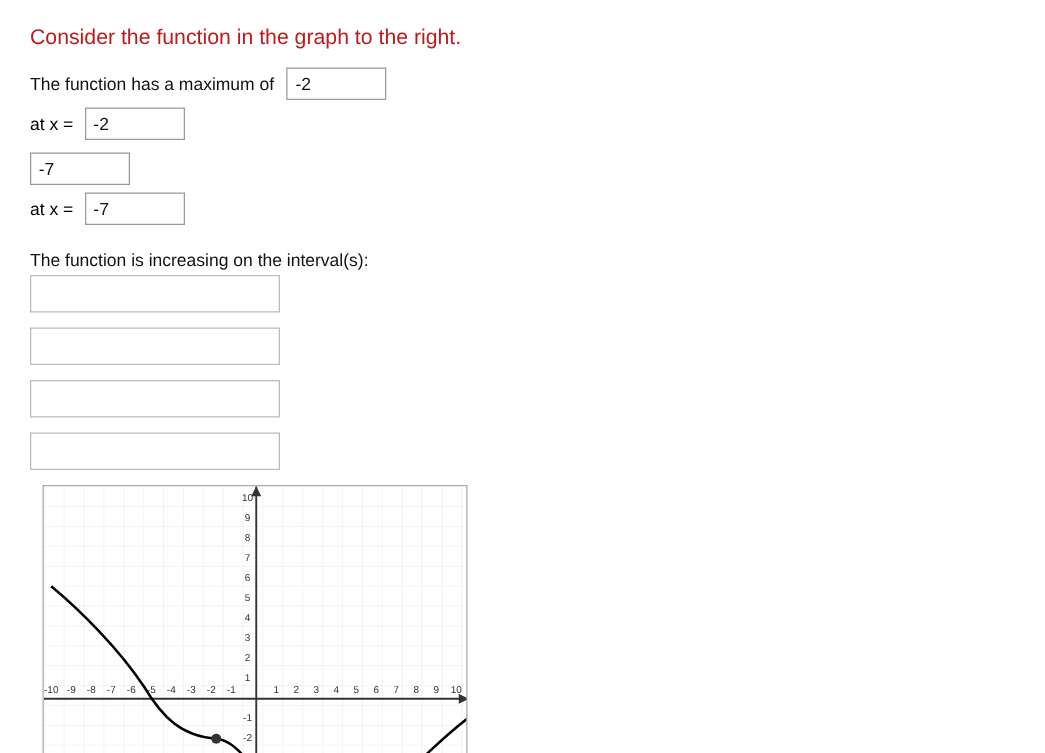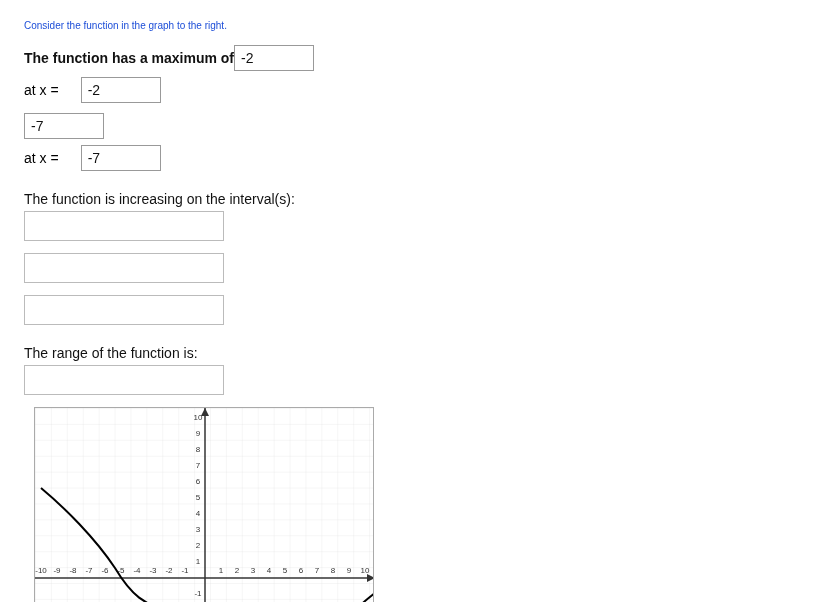--- a/index.html
+++ b/index.html
@@ -12,35 +12,34 @@
       min-height: 100vh;
     }
     .page-container {
       width: 836px;
       min-height: 602px;
       background: #fff;
       padding: 20px 24px 20px 24px;
       position: relative;
     }
     .intro-text {
-      font-size: 10px;
+      font-size: 17px;
       margin-bottom: 14px;
-      color: #1d4ed8;
+      color: #b91c1c;
     }
     .question-row {
       display: flex;
       align-items: center;
       margin-bottom: 6px;
       font-size: 14px;
       color: #111;
       flex-wrap: wrap;
     }
     .question-row .label {
-      margin-right: 0;
-      font-weight: bold;
+      margin-right: 10px;
     }
     .answer-box {
       border: 1px solid #999;
       background: #fff;
       min-width: 80px;
       height: 26px;
       padding: 2px 6px;
       font-size: 14px;
       display: inline-flex;
       align-items: center;
@@ -82,21 +81,21 @@
       background: #fff;
       overflow: hidden;
     }
     .graph-canvas {
       position: absolute;
       top: 0; left: 0;
     }
     .at-x-row {
       display: flex;
       align-items: center;
-      gap: 22px;
+      gap: 9px;
       margin-bottom: 10px;
       font-size: 14px;
     }
   </style>
 </head>
 <body>
 
 <div class="page-container">
   <p class="intro-text">Consider the function in the graph to the right.</p>
 
@@ -120,21 +119,20 @@
         <span class="answer-box">-7</span>
       </div>
 
       <p class="section-label">The function is increasing on the interval(s):</p>
       <input class="answer-box-wide" type="text" value="" style="">
 
       <input class="answer-box-wide" type="text" value="" style="">
 
       <input class="answer-box-wide" type="text" value="" style="">
 
-      <p class="section-label">The range of the function is:</p>
       <input class="answer-box-wide" type="text" value="" style="">
 
     </div>
 
     <div class="right-panel">
       <div class="graph-container">
         <svg class="graph-canvas" width="340" height="340">
 
           <defs>
             <pattern id="smallGrid" width="15.909" height="15.909" patternUnits="userSpaceOnUse">

